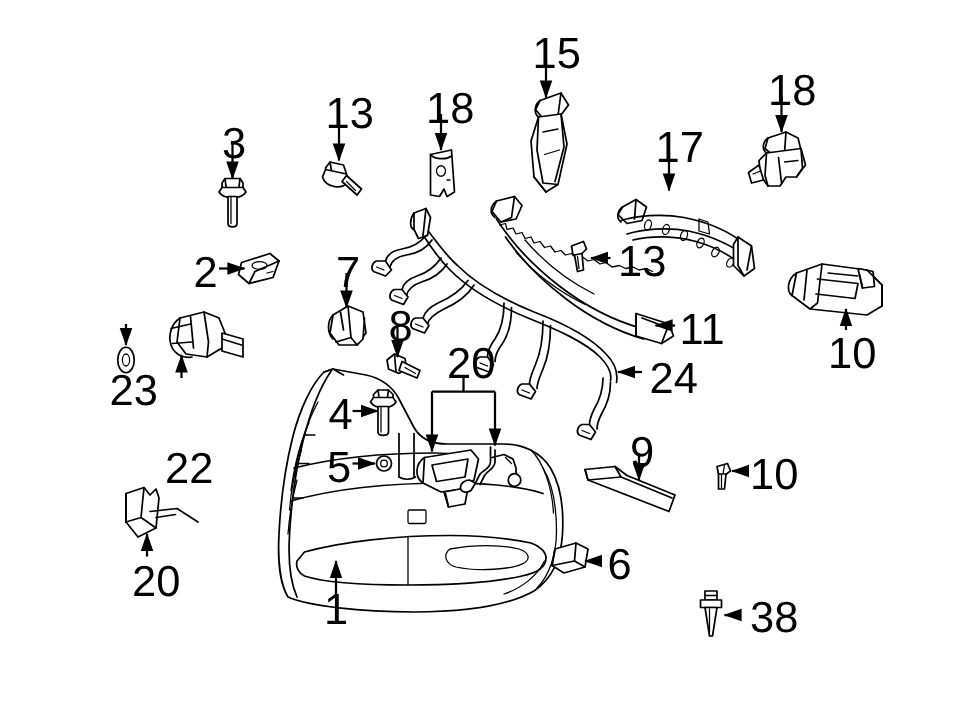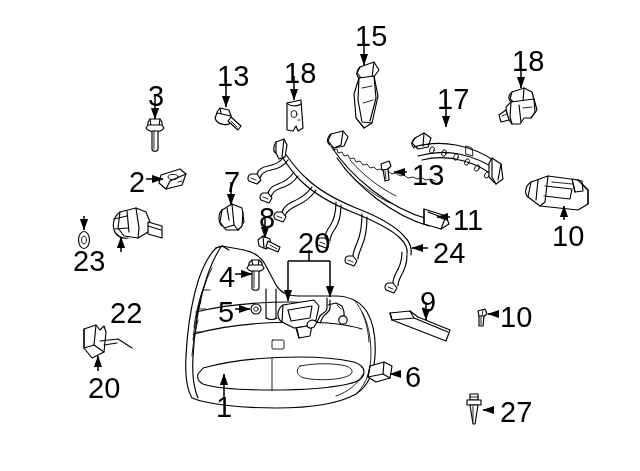--- a/index.html
+++ b/index.html
@@ -440,18 +440,18 @@
   <div class="callout" style="left:453px; top:206px;">11</div>
   <div class="callout" style="left:284px; top:59px;">18</div>
   <div class="callout" style="left:217px; top:62px;text-align:center;">13</div>
   <div class="callout" style="left:412px; top:161px;">13</div>
   <div class="callout" style="left:355px; top:22px;">15</div>
   <div class="callout" style="left:552px; top:222px;">10</div>
   <div class="callout" style="left:437px; top:85px;text-align:right;">17</div>
   <div class="callout" style="left:512px; top:47px;">18</div>
   <div class="callout" style="left:298px; top:229px;">20</div>
   <div class="callout" style="left:88px;  top:374px;">20</div>
-  <div class="callout" style="left:500px; top:398px;">27</div>
+  <div class="callout" style="left:500px; top:398px;">38</div>
   <div class="callout" style="left:110px; top:255px;margin-top:44px;">22</div>
   <div class="callout" style="left:73px;  top:199px;margin-top:48px;">23</div>
   <div class="callout" style="left:433px; top:239px;">24</div>
 
 </div>
 
 </body></html>

